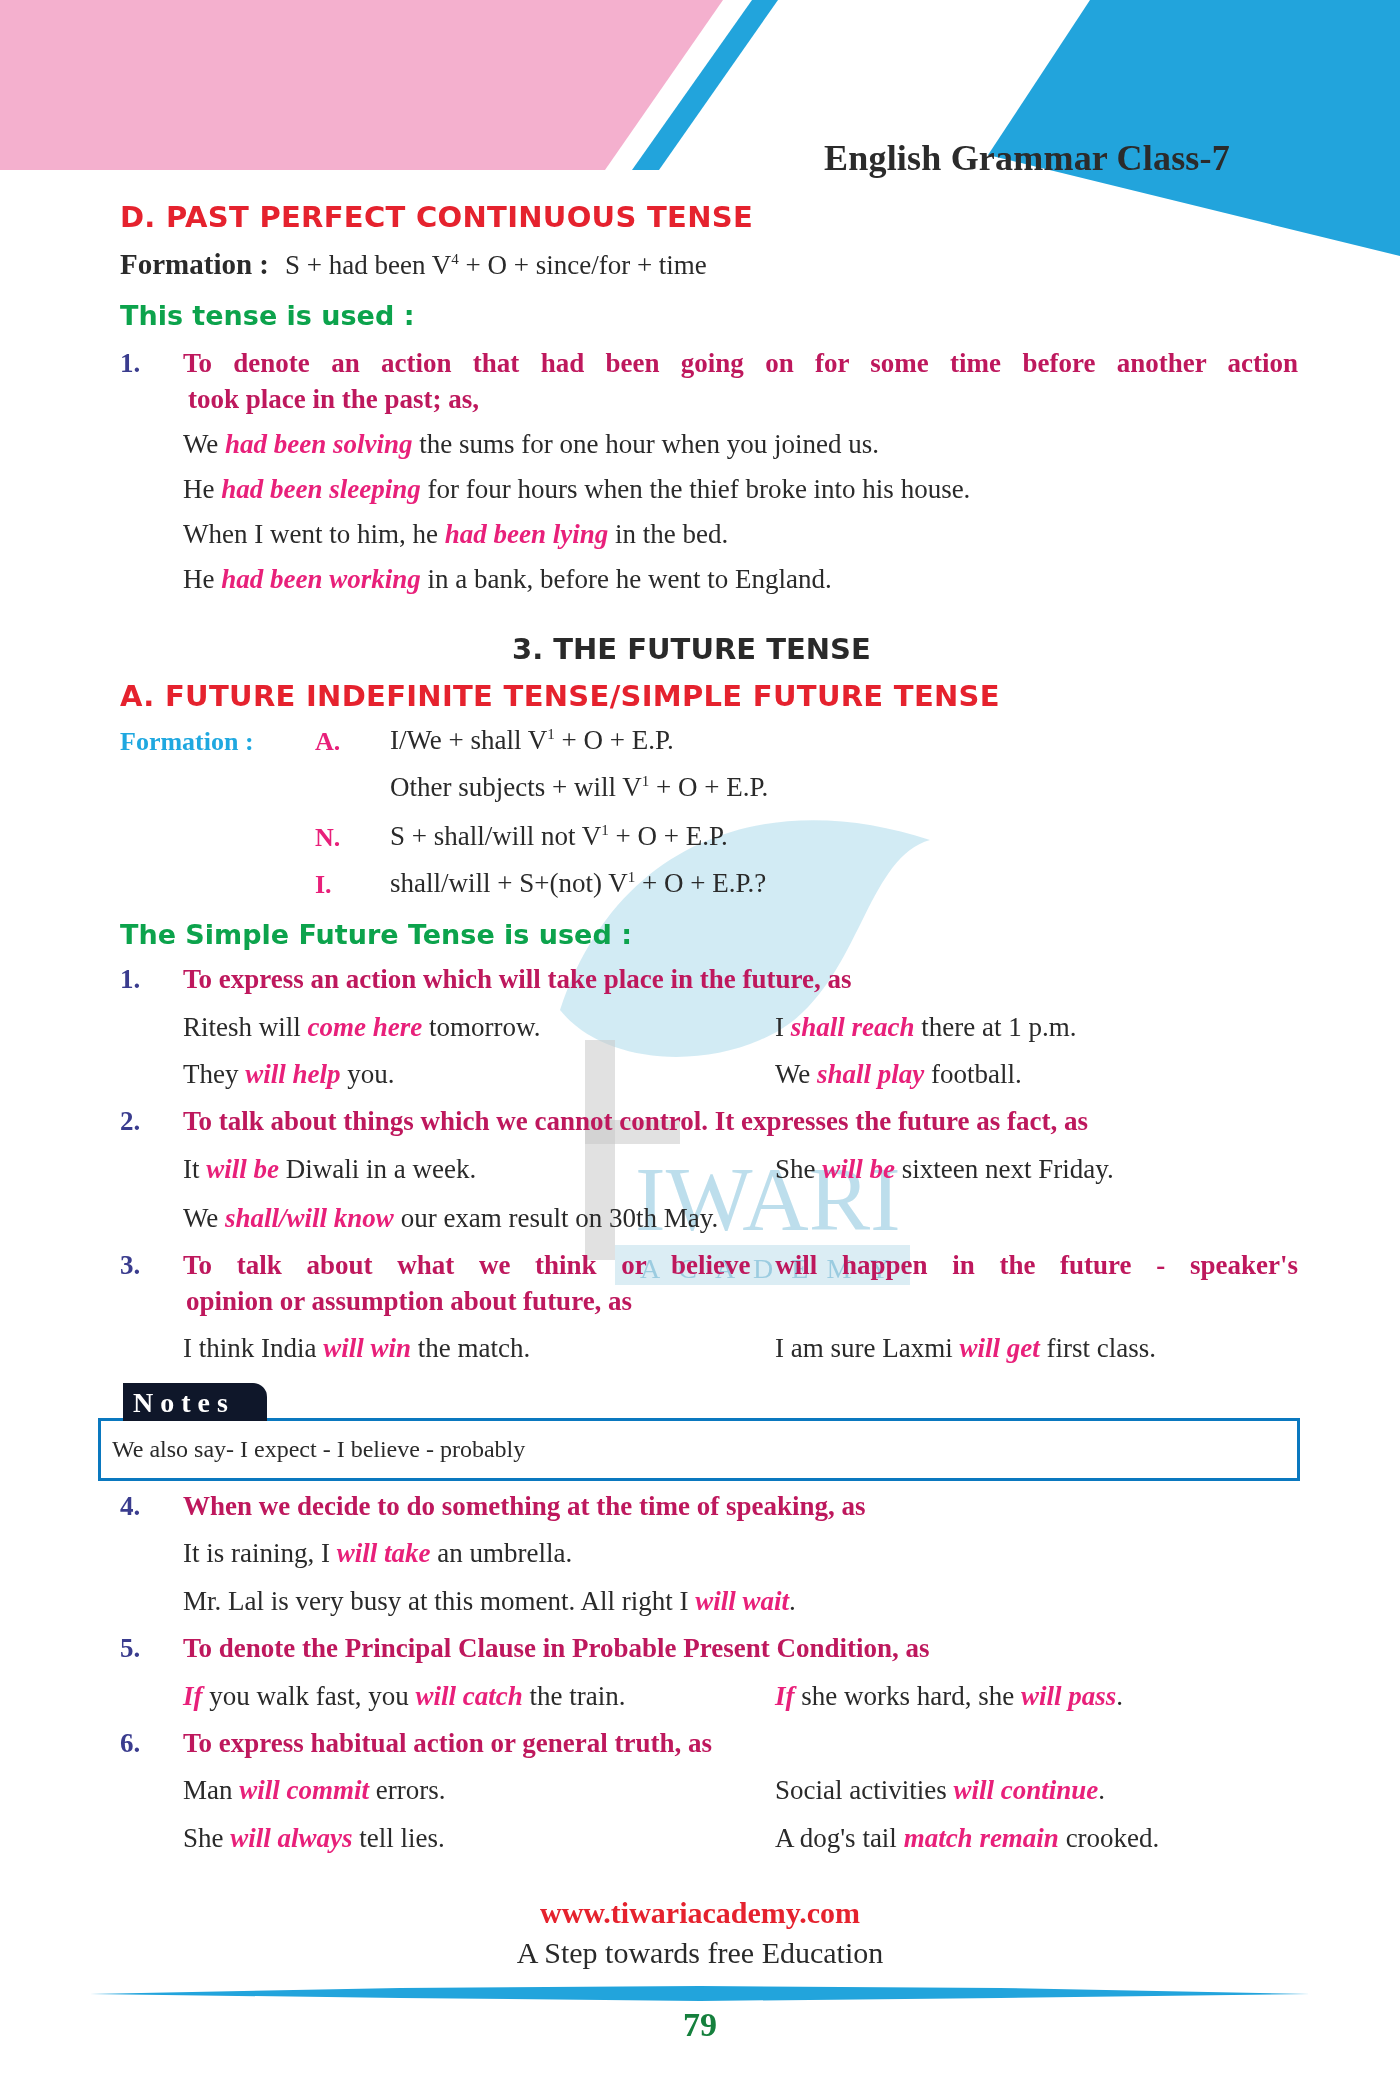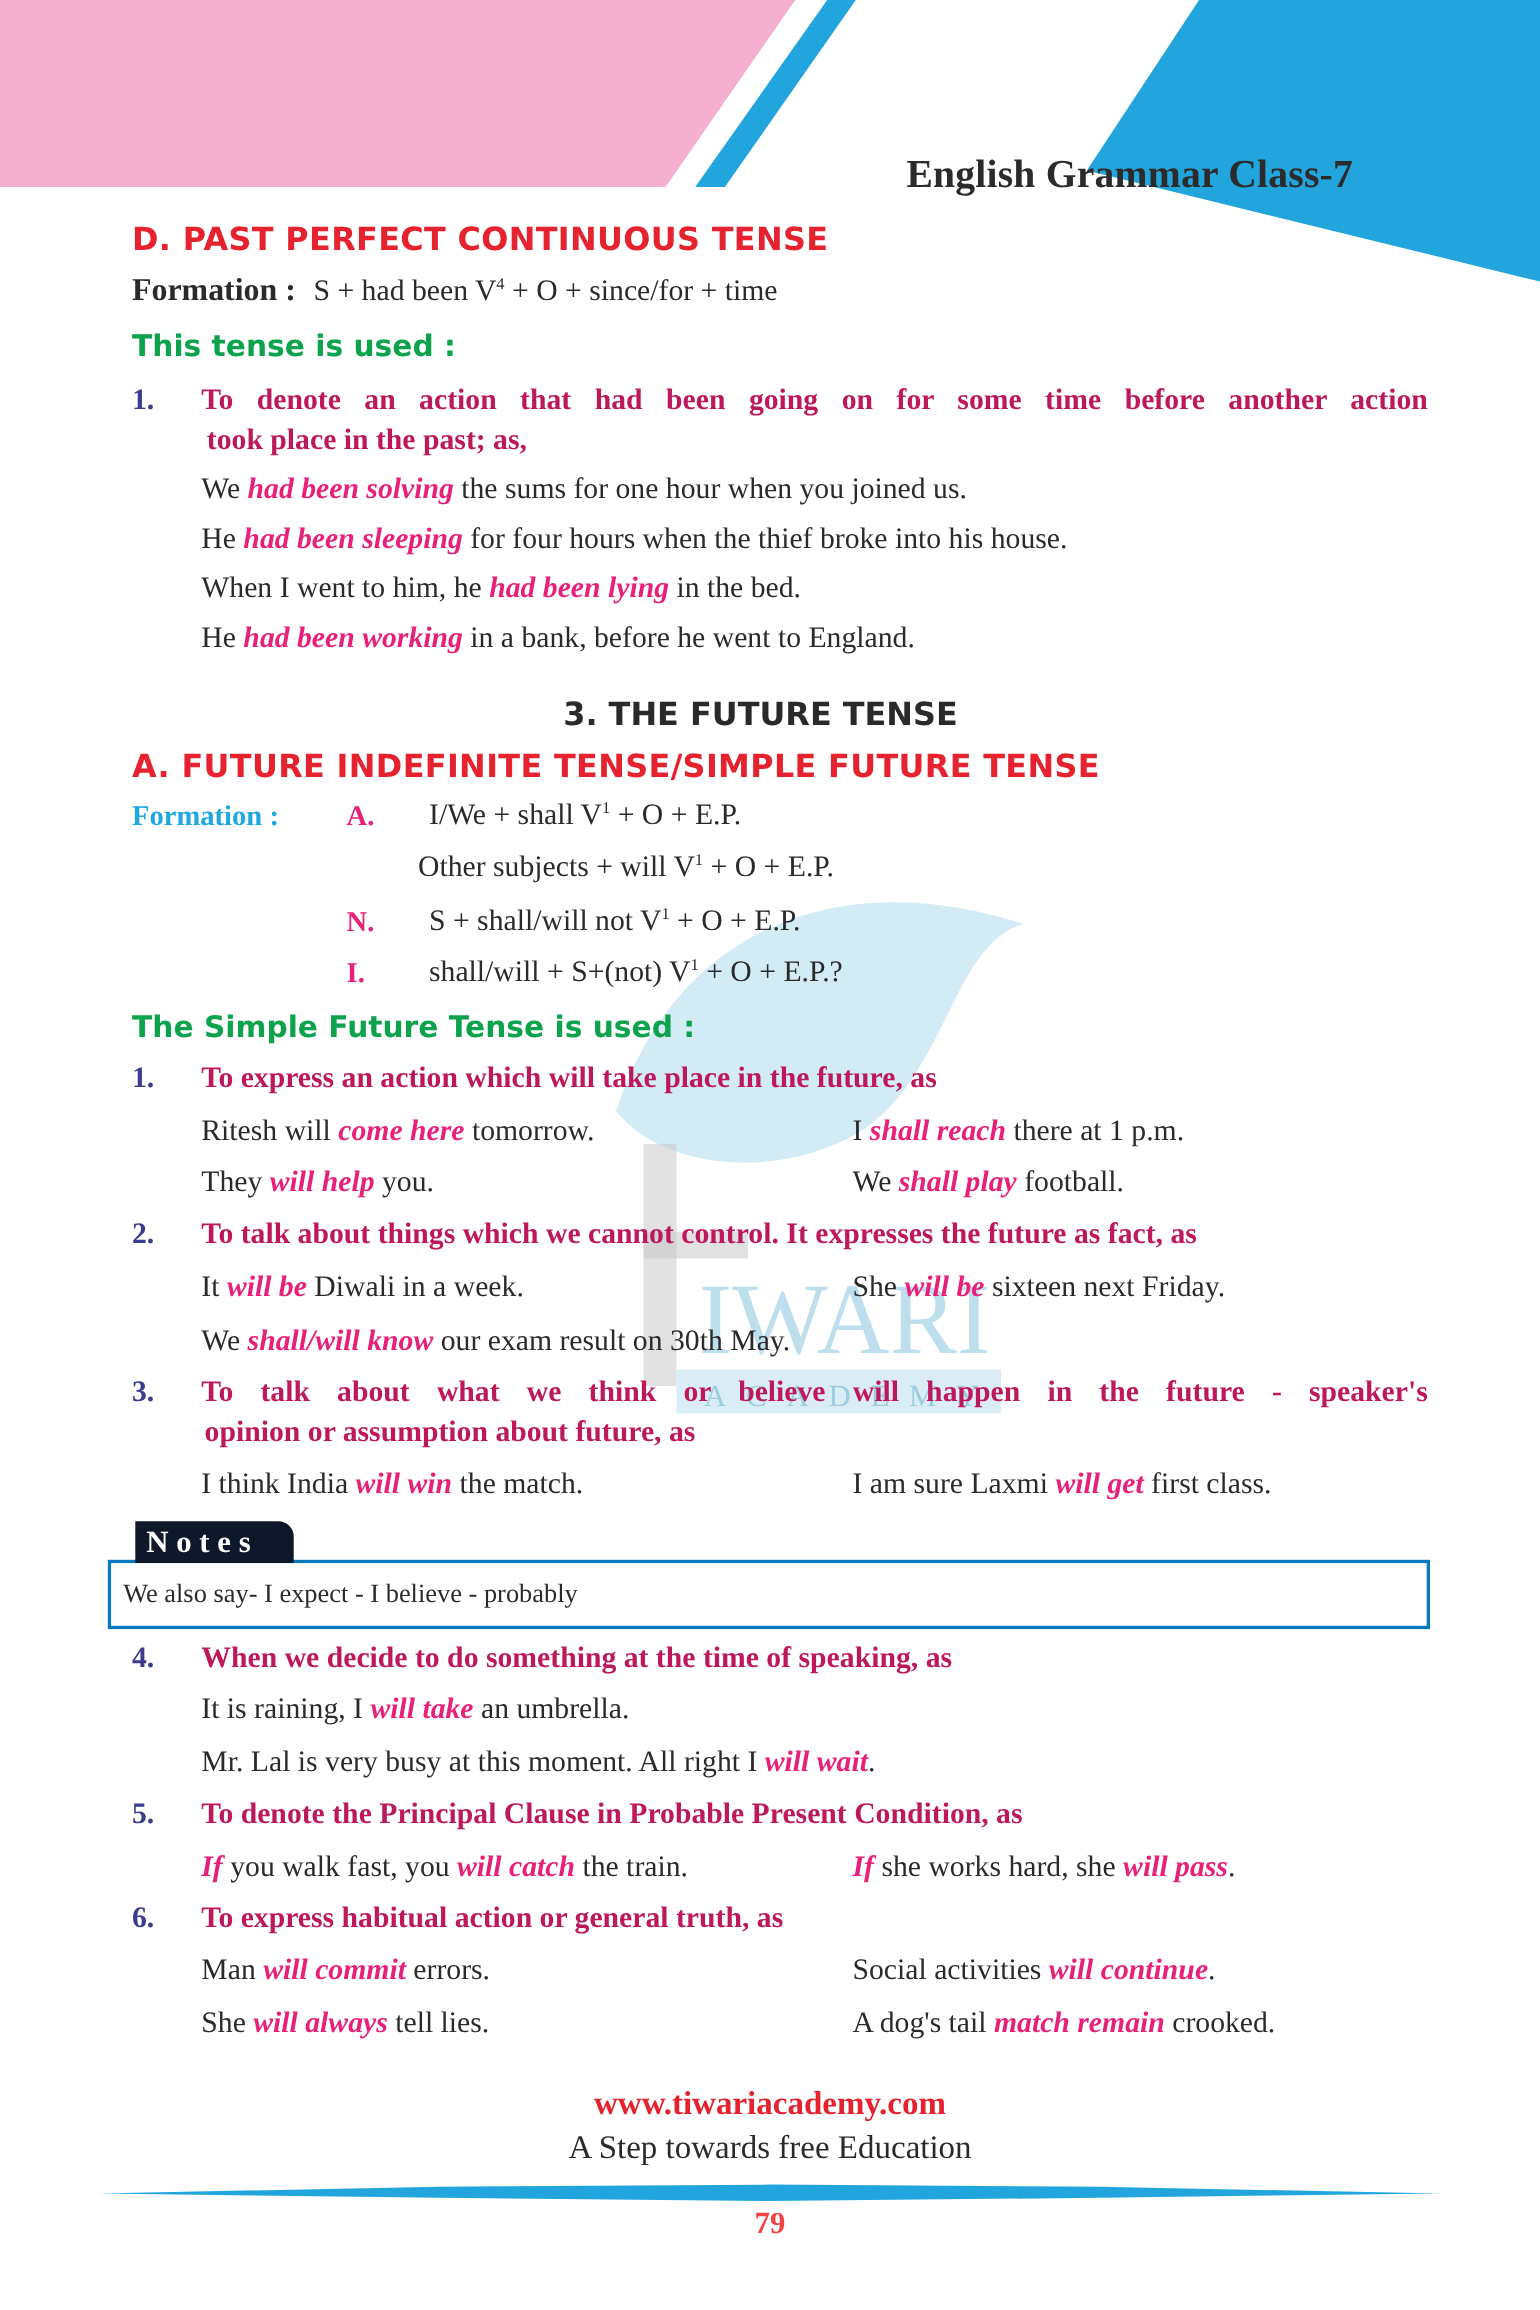--- a/index.html
+++ b/index.html
@@ -18,21 +18,21 @@
   .num { font-weight:bold; font-size:27px; color:#3a3c8e; }
   .rule { font-weight:bold; font-size:27px; color:#be185d; }
   .ex { font-size:27px; color:#2a2a2a; }
   .hl { font-style:italic; font-weight:bold; color:#e8207a; }
   .notes-tab { position:absolute; left:123px; top:1383px; width:144px; height:38px; background:#0f172a; border-radius:0 14px 0 0; }
   .notes-tab span { position:absolute; left:10px; top:4px; font-family:"Liberation Serif",serif; font-size:28px; font-weight:bold; color:#fff; letter-spacing:7px; }
   .notes-box { position:absolute; left:98px; top:1418px; width:1196px; height:57px; border:3px solid #0a78bf; background:#fff; }
   .notes-text { position:absolute; left:112px; top:1436px; font-size:24px; color:#2a2a2a; }
   .footer-url { font-weight:bold; font-size:30px; color:#e5222e; }
   .footer-tag { font-size:30px; color:#2a2a2a; }
-  .page-num { font-weight:bold; font-size:28px; color:#ef4444; }
+  .page-num { font-weight:bold; font-size:34px; color:#15803d; }
   .center { left:0; width:1400px; text-align:center; }
 </style>
 </head>
 <body>
 
 <svg class="hdr-svg" width="1400" height="300" viewBox="0 0 1400 300">
   <polygon points="0,0 723,0 605,170 0,170" fill="#f4b0ce"></polygon>
   <polygon points="752,0 778,0 659,170 632,170" fill="#22a4dc"></polygon>
   <polygon points="1090,0 1400,0 1400,256 988,155" fill="#22a4dc"></polygon>
 </svg>
@@ -64,21 +64,21 @@
 <div class="abs ex" style="left:183px;top:519px;"><span>When I went to him, he </span><span class="hl">had been lying</span><span> in the bed.</span></div>
 <div class="abs ex" style="left:183px;top:564px;"><span>He </span><span class="hl">had been working</span><span> in a bank, before he went to England.</span></div>
 
 <div class="abs sec-dark" style="left:512px;top:632px;">3. THE FUTURE TENSE</div>
 
 <div class="abs sec-red" style="left:120px;top:679px;">A. FUTURE INDEFINITE TENSE/SIMPLE FUTURE TENSE</div>
 <div class="abs form-blue" style="left:120px;top:727px;">Formation :</div>
 
 <div class="abs form-letter" style="left:315px;top:727px;">A.</div>
 <div class="abs form-text" style="left:390px;top:725px;"><span>I/We + shall V</span><sup style="font-size:15px">1</sup><span> + O + E.P.</span></div>
-<div class="abs form-text" style="left:380px;top:772px;"><span>Other subjects + will V</span><sup style="font-size:15px">1</sup><span> + O + E.P.</span></div>
+<div class="abs form-text" style="left:390px;top:772px;"><span>Other subjects + will V</span><sup style="font-size:15px">1</sup><span> + O + E.P.</span></div>
 <div class="abs form-letter" style="left:315px;top:823px;">N.</div>
 <div class="abs form-text" style="left:390px;top:821px;"><span>S + shall/will not V</span><sup style="font-size:15px">1</sup><span> + O + E.P.</span></div>
 <div class="abs form-letter" style="left:315px;top:870px;">I.</div>
 <div class="abs form-text" style="left:390px;top:868px;"><span>shall/will + S+(not) V</span><sup style="font-size:15px">1</sup><span> + O + E.P.?</span></div>
 
 <div class="abs sub-green" style="left:120px;top:919px;">The Simple Future Tense is used :</div>
 
 <div class="abs num" style="left:120px;top:964px;">1.</div>
 <div class="abs rule" style="left:183px;top:964px;">To express an action which will take place in the future, as</div>
 <div class="abs ex" style="left:183px;top:1012px;"><span>Ritesh will </span><span class="hl">come here</span><span> tomorrow.</span></div>

